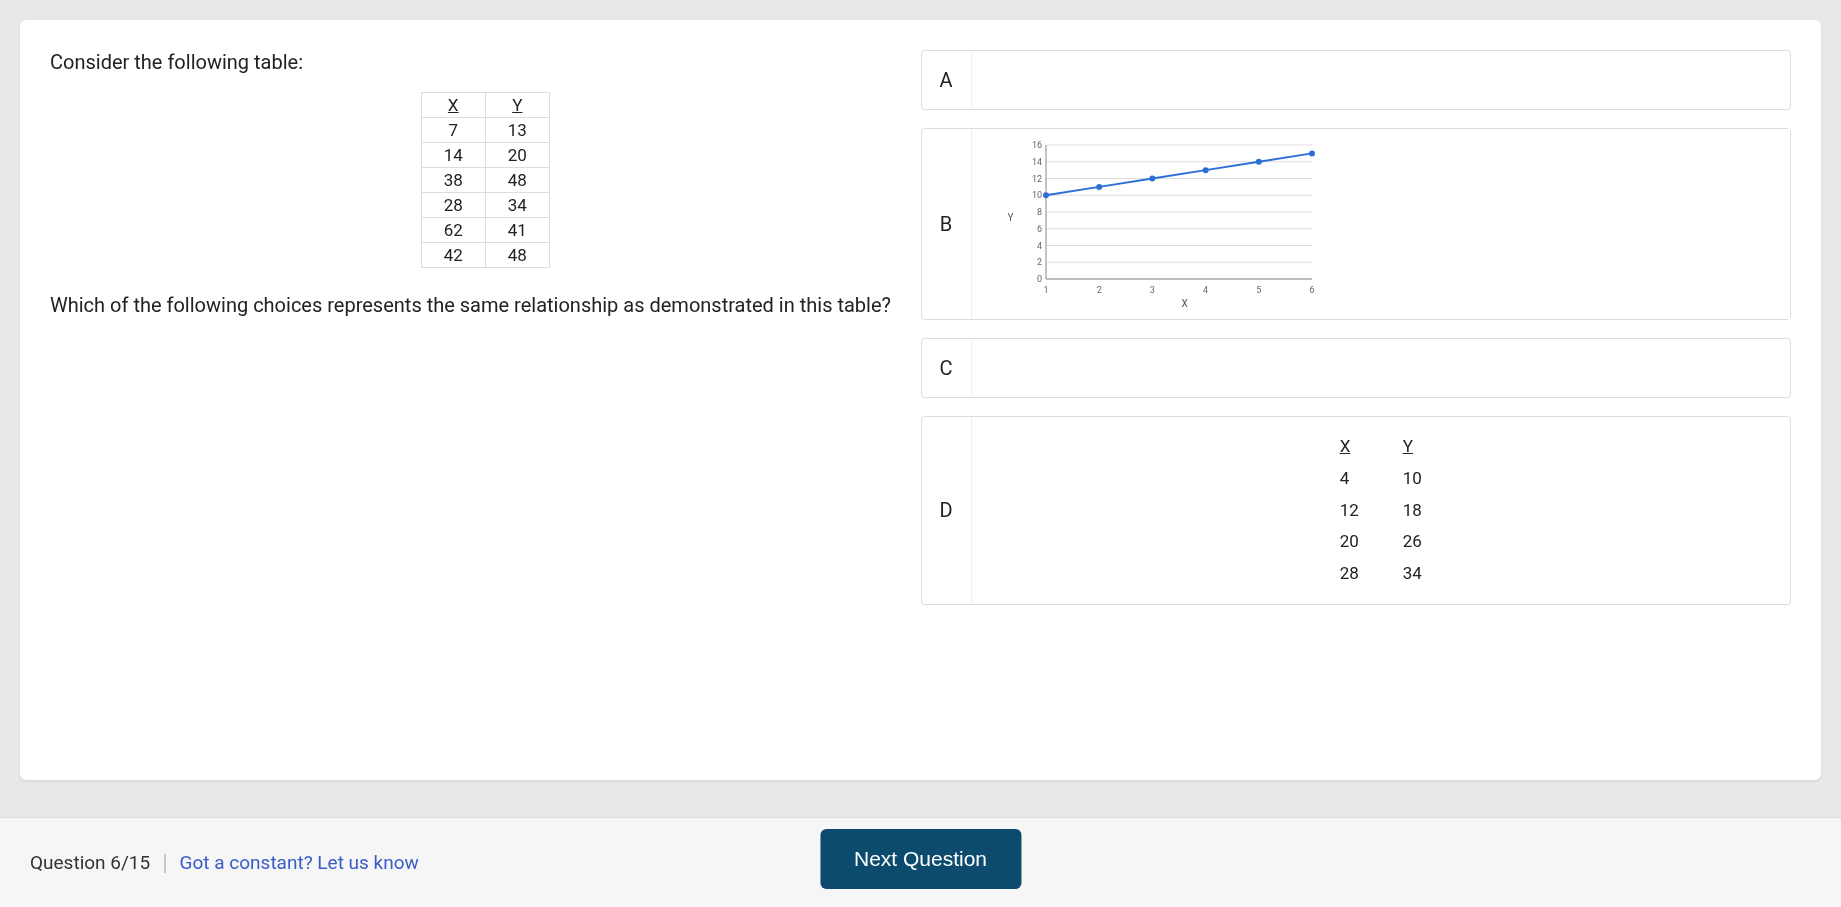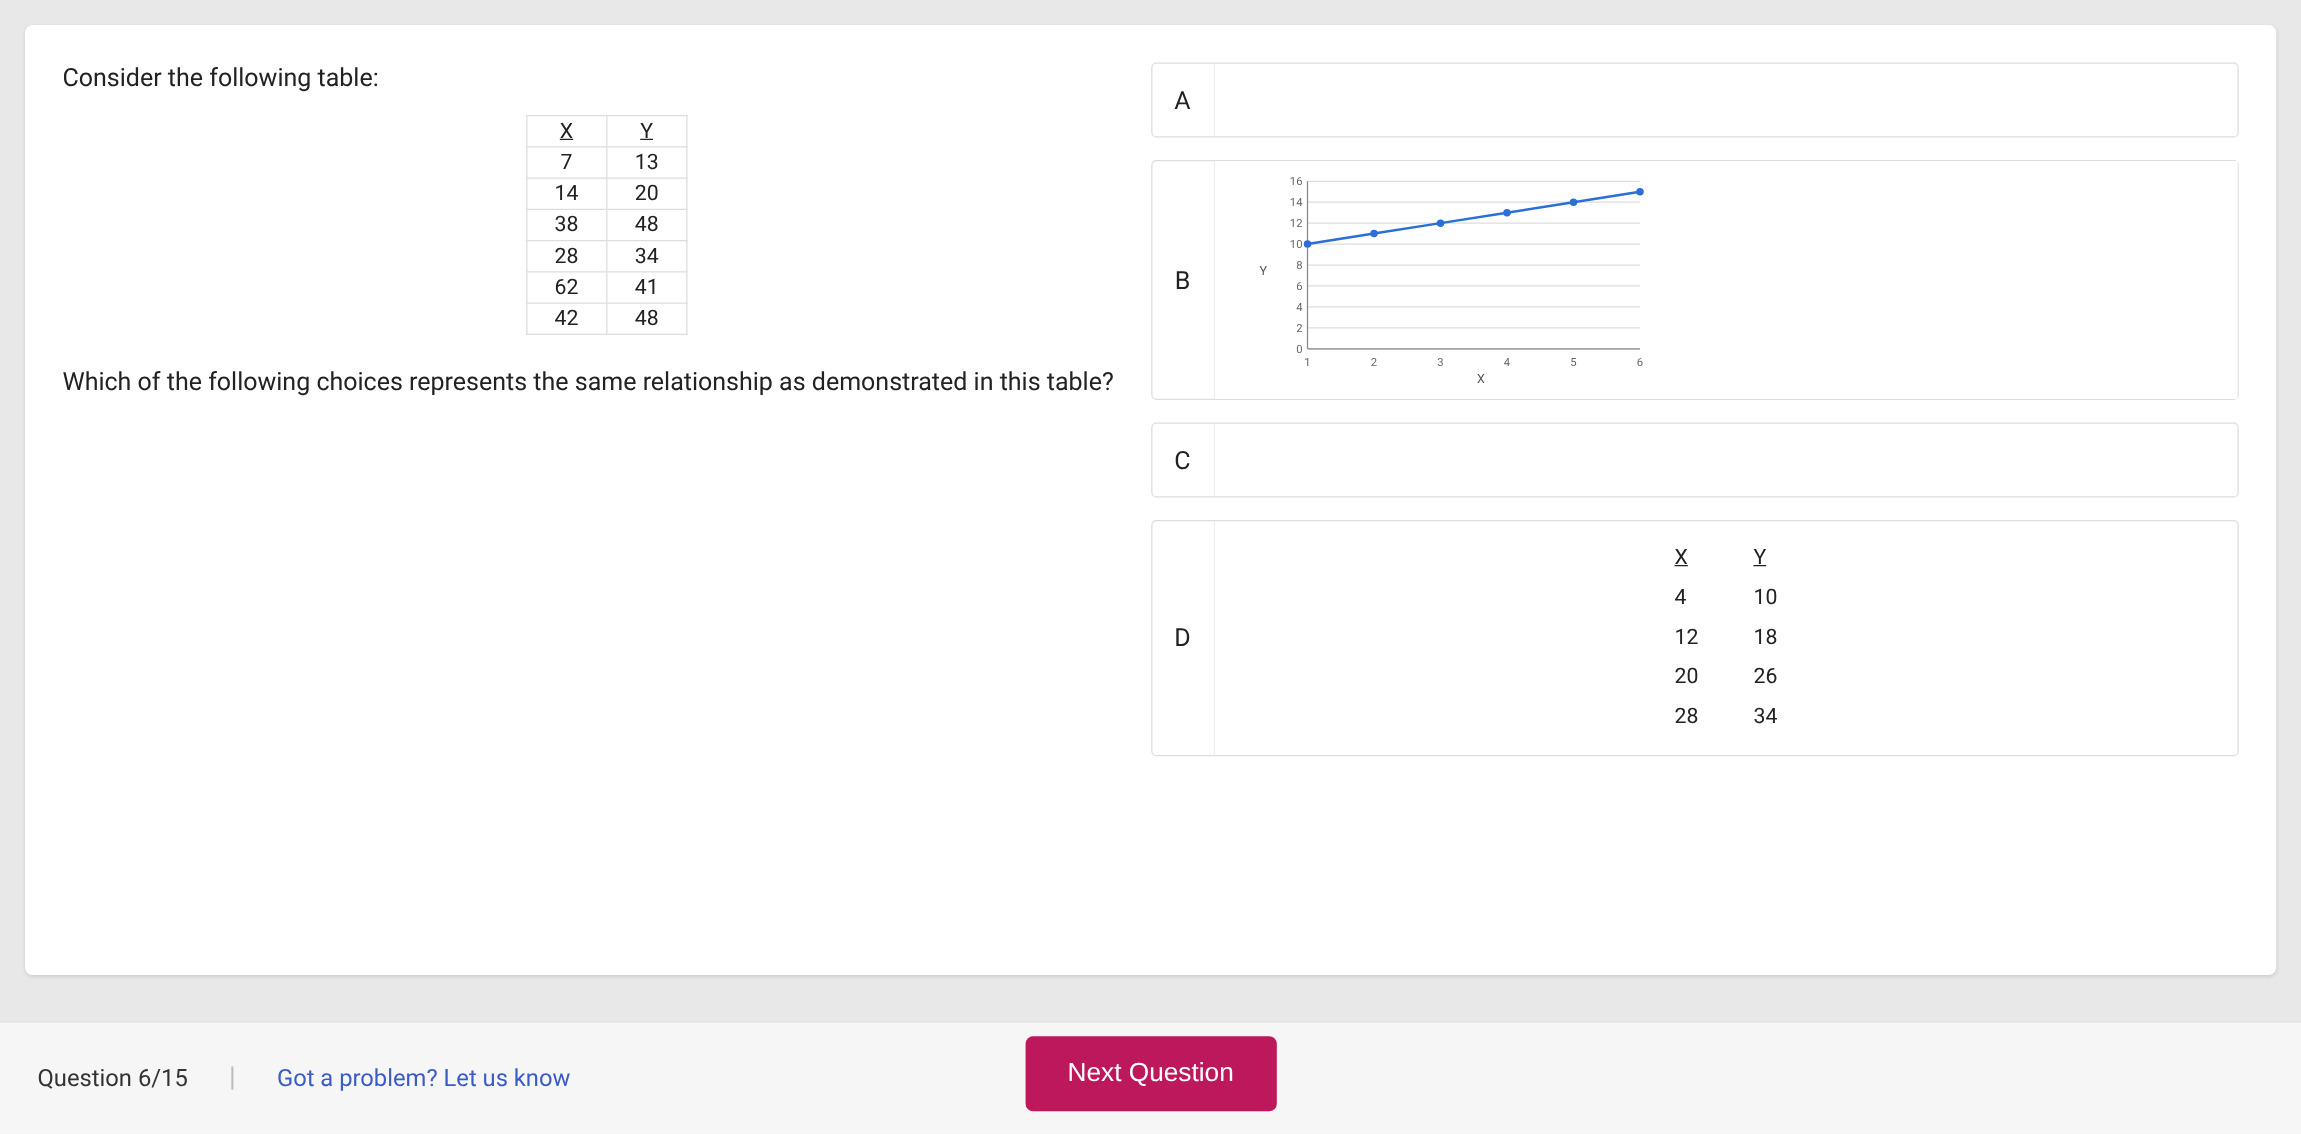--- a/index.html
+++ b/index.html
@@ -97,41 +97,40 @@
     position: absolute;
     bottom: 0;
     left: 0;
     right: 0;
     height: 90px;
     background: #f6f6f6;
     border-top: 1px solid #ddd;
     display: flex;
     align-items: center;
     padding: 0 30px;
-    gap: 21px;
   }
   .qcount {
     font-size: 19px;
     color: #333;
   }
   .divider {
     color: #bbb;
     margin: 0 12px;
     font-size: 22px;
   }
   .report {
     font-size: 19px;
     color: #3a5cc7;
     cursor: pointer;
   }
   .next-btn {
     position: absolute;
     left: 50%;
     transform: translateX(-50%);
-    background: #be185d;
+    background: #0c4a6e;
     color: #fff;
     border: none;
     border-radius: 6px;
     font-size: 21px;
     padding: 18px 34px;
     cursor: pointer;
     bottom: 18px;
   }
   svg { display: block; }
   .chart-wrap { position: relative; width: 320px; height: 170px; margin-left: 30px; }
@@ -268,15 +267,15 @@
         </table>
       </div>
     </div>
 
   </div>
 </div>
 
 <div class="footer">
   <span class="qcount">Question 6/15</span>
   <span class="divider">|</span>
-  <span class="report">Got a problem? Let us know</span>
+  <span class="report">Got a constant? Let us know</span>
 </div>
 <button class="next-btn">Next Question</button>
 
 </body></html>

